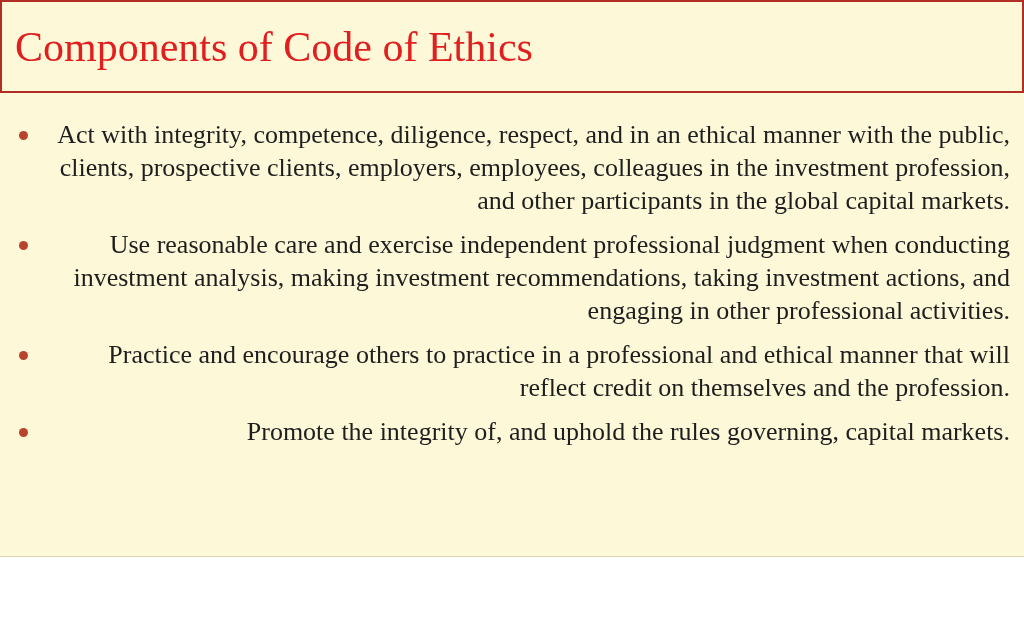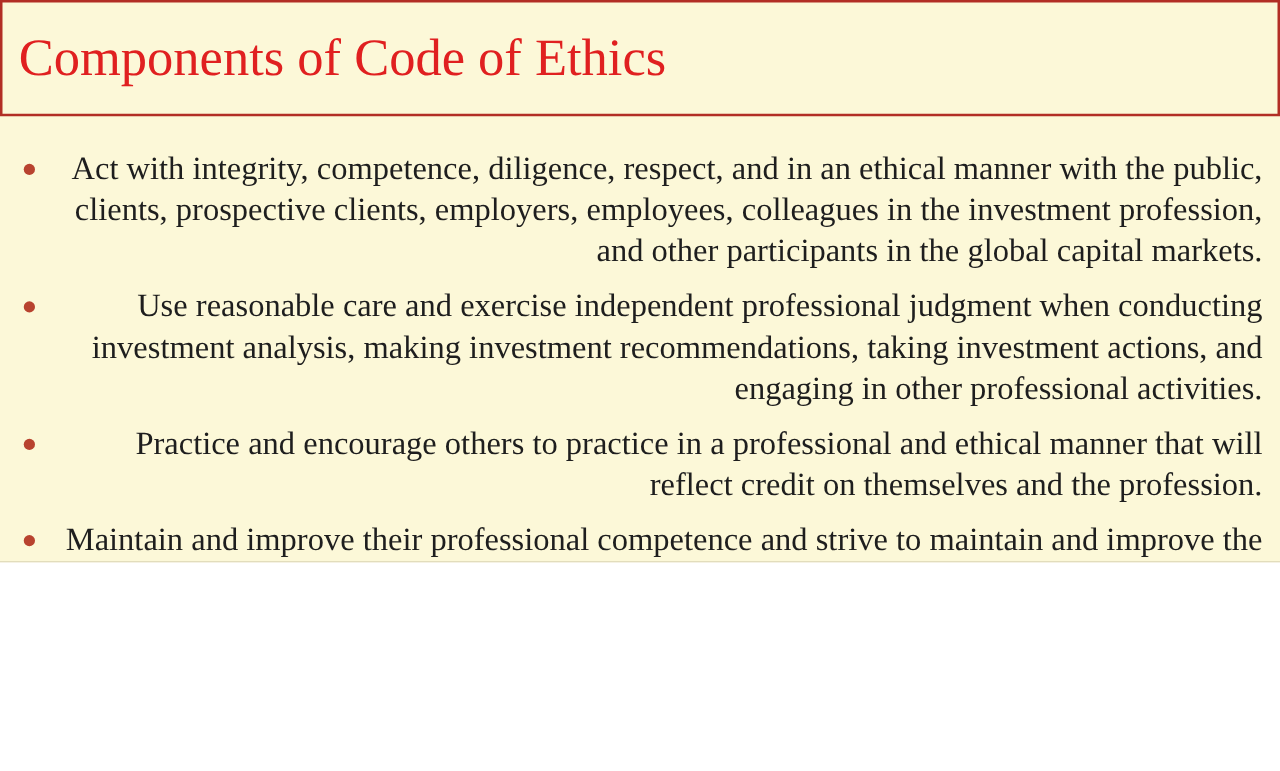--- a/index.html
+++ b/index.html
@@ -3,21 +3,21 @@
 <meta charset="utf-8">
 <style>
   html, body {
     margin: 0;
     padding: 0;
     background: #ffffff;
   }
   .slide {
     position: relative;
     width: 1024px;
-    height: 450px;
+    height: 557px;
     background: var(--bg, #FCF8D8);
     overflow: hidden;
     font-family: "Liberation Serif", "DejaVu Serif", serif;
     box-sizing: border-box;
     border-bottom: 1px solid #d9d4b2;
   }
   .title-box {
     box-sizing: border-box;
     width: 1024px;
     height: 93px;
@@ -76,16 +76,16 @@
       <li class="bullet-item">
         <span class="bullet-dot"></span>
         <span class="bullet-text">Use reasonable care and exercise independent professional judgment when conducting investment analysis, making investment recommendations, taking investment actions, and engaging in other professional activities.</span>
       </li>
       <li class="bullet-item">
         <span class="bullet-dot"></span>
         <span class="bullet-text">Practice and encourage others to practice in a professional and ethical manner that will reflect credit on themselves and the profession.</span>
       </li>
       <li class="bullet-item">
         <span class="bullet-dot"></span>
-        <span class="bullet-text">Maintain and improve their professional competence and strive to maintain and improve the competence of other investment professionals.</span>
+        <span class="bullet-text">Promote the integrity of, and uphold the rules governing, capital markets.</span>
       </li>
     </ul>
 </div>
 
 </body></html>

